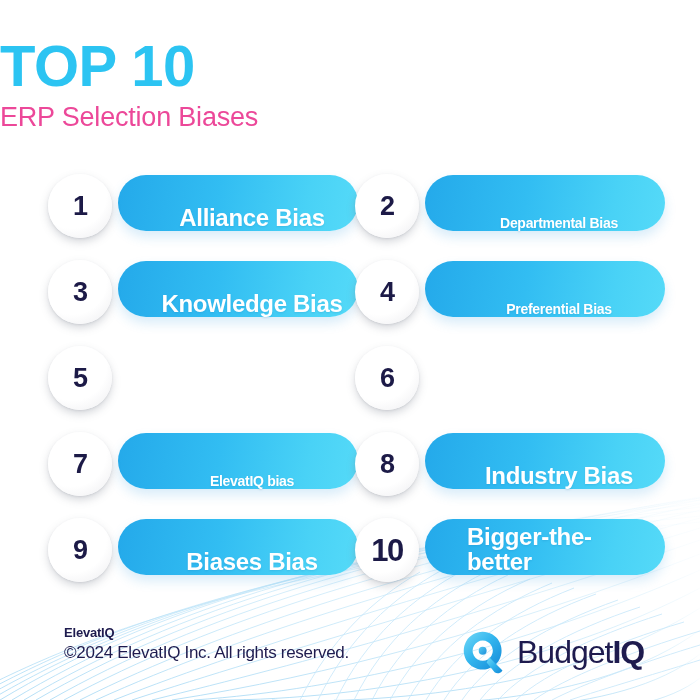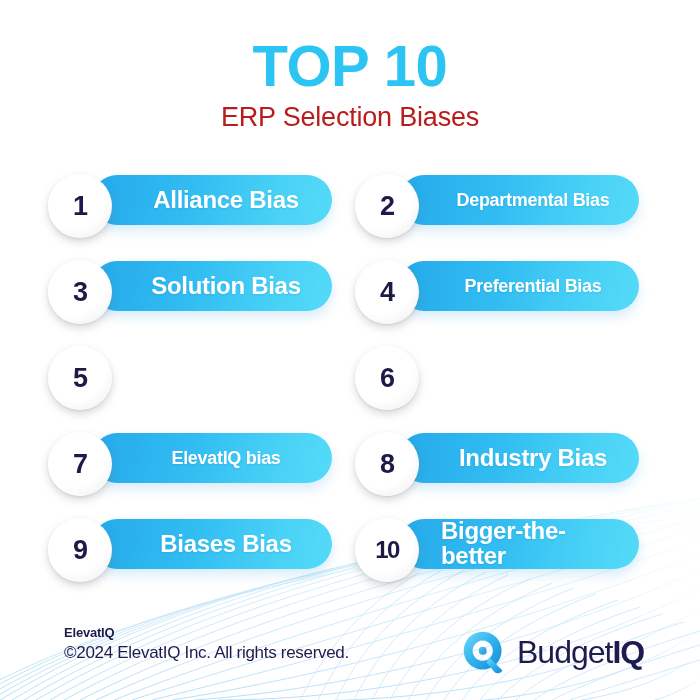--- a/index.html
+++ b/index.html
@@ -22,36 +22,36 @@
     position:absolute; left:0; top:0;
     width:700px; height:700px;
     pointer-events:none;
     z-index:0;
   }
 
   
   #header {
     position:absolute; top:0; left:0; right:0;
     padding-top:36px;
-    text-align:center;
+    text-align:left;
     z-index:3;
   }
   #title-main {
     font-size:58px;
     font-weight:bold;
     letter-spacing:-0.5px;
     color:#2CC4F2;
     line-height:1.02;
     font-family:"Liberation Sans", sans-serif;
   }
   #title-sub {
     margin-top:8px;
     font-size:27px;
     font-weight:normal;
-    color:#b91c1c;
+    color:#ec4899;
     letter-spacing:-0.2px;
     line-height:1.1;
   }
 
   
   #items-grid {
     position:absolute;
     left:48px; top:175px;
     width:604px;
     display:grid;
@@ -59,44 +59,44 @@
     grid-column-gap:10px;
     grid-row-gap:24px;
     z-index:2;
   }
   .item {
     position:relative;
     height:62px;
   }
   .item-pill {
     position:absolute;
-    left:44px; top:0;
-    width:240px; height:50px;
+    left:70px; top:0;
+    width:240px; height:56px;
     border-radius:31px;
     background:linear-gradient(100deg,#24A9EA 0%,#32BDF2 42%,#49D2F6 78%,#55DAF8 100%);
     box-shadow:0 6px 12px rgba(40,150,220,0.18);
     display:flex;
-    align-items:center;
+    align-items:flex-end;
     justify-content:center;
     padding-left:42px;
     padding-right:14px;
   }
   .item.align-left .item-pill {
     justify-content:flex-start;
   }
   .item-label {
     color:#ffffff;
     font-weight:bold;
     font-size:24px;
     line-height:1.04;
     letter-spacing:-0.3px;
     text-align:center;
     text-shadow:0 1px 2px rgba(20,110,170,0.18);
   }
-  .item.small .item-label { font-size:18px; }
+  .item.small .item-label { font-size:14px; }
   .item.align-left .item-label { text-align:left; }
 
   .item-badge {
     position:absolute;
     left:0; top:-1px;
     width:64px; height:64px;
     border-radius:50%;
     background:radial-gradient(circle at 38% 32%, #ffffff 0%, #ffffff 58%, #f2f2f4 86%, #e7e7ea 100%);
     box-shadow:0 4px 9px rgba(120,125,140,0.30), 0 1px 2px rgba(120,125,140,0.18);
     display:flex;
@@ -104,21 +104,21 @@
     justify-content:center;
     z-index:2;
   }
   .item-badge-number {
     color:#1C1A47;
     font-weight:bold;
     font-size:27px;
     letter-spacing:-1px;
     line-height:1;
   }
-  .item.ten .item-badge-number { font-size:24px; letter-spacing:-1.5px; }
+  .item.ten .item-badge-number { font-size:31px; letter-spacing:-1.5px; }
 
   
   #footer {
     position:absolute;
     left:0; right:14px; bottom:0;
     height:92px;
     z-index:3;
   }
   #footer-text {
     position:absolute;
@@ -233,21 +233,21 @@
       <div class="item-pill">
         <span class="item-label">Departmental Bias</span>
       </div>
       <div class="item-badge">
         <span class="item-badge-number">2</span>
       </div>
     </div>
 
     <div class="item">
       <div class="item-pill">
-        <span class="item-label">Solution Bias</span>
+        <span class="item-label">Knowledge Bias</span>
       </div>
       <div class="item-badge">
         <span class="item-badge-number">3</span>
       </div>
     </div>
 
     <div class="item small">
       <div class="item-pill">
         <span class="item-label">Preferential Bias</span>
       </div>

